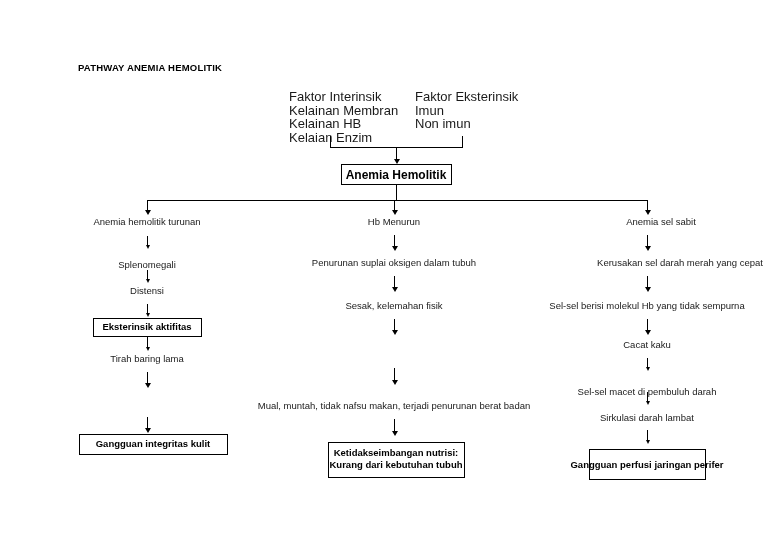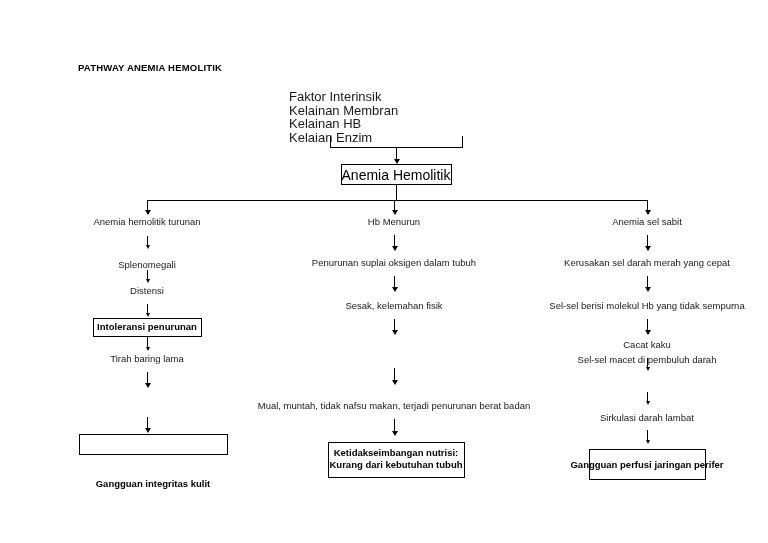--- a/index.html
+++ b/index.html
@@ -56,22 +56,22 @@
     position: absolute;
     font-size: 9.5px;
     line-height: 12px;
     font-weight: bold;
     color: #000;
     white-space: pre-line;
     text-align: center;
     transform: translateX(-50%);
   }
   .boxlabel.plain {
-    font-weight: normal;
-    font-size: 14px;
+    font-weight: bold;
+    font-size: 12px;
   }
   
   .vline {
     position: absolute;
     width: 1px;
     background: #000;
   }
   .hline {
     position: absolute;
     height: 1px;
@@ -95,20 +95,23 @@
 <body>
 
 <div id="canvas">
 
   <div class="title" style="left:78px; top:62px;">PATHWAY ANEMIA HEMOLITIK</div>
 
   <div class="factor" style="left:289px; top:90px;">Faktor Interinsik
 Kelainan Membran
 Kelainan HB
 Kelaian Enzim</div>
+  <div class="factor" style="left:415px; top:90px;">Faktor Eksterinsik
+Imun
+Non imun</div>
 
   <div class="vline" style="left:330px; top:136px; height:11px;"></div>
   <div class="vline" style="left:462px; top:136px; height:11px;"></div>
   <div class="hline" style="left:330px; top:147px; width:133px;"></div>
   <div class="vline" style="left:396px; top:147px; height:13px;"></div>
   <div class="arrowhead" style="left:396.5px; top:159px;"></div>
 
   <div class="boxed" style="left:341px; top:164px; width:111px; height:21px;"></div>
   <div class="boxlabel plain" style="left:396px; top:169px; width:140px;">Anemia Hemolitik</div>
 
@@ -133,36 +136,36 @@
 
   <div class="vline" style="left:147px; top:270px; height:10px;"></div>
   <div class="arrowhead small" style="left:147.5px; top:279px;"></div>
 
   <div class="node" style="left:147px; top:285px;">Distensi</div>
 
   <div class="vline" style="left:147px; top:304px; height:10px;"></div>
   <div class="arrowhead small" style="left:147.5px; top:313px;"></div>
 
   <div class="boxed" style="left:93px; top:318px; width:109px; height:19px;"></div>
-  <div class="boxlabel" style="left:147px; top:321px; width:180px;">Intoleransi penurunan</div>
+  <div class="boxlabel" style="left:147px; top:321px; width:180px;">Eksterinsik aktifitas</div>
 
   <div class="vline" style="left:147px; top:337px; height:11px;"></div>
   <div class="arrowhead small" style="left:147.5px; top:347px;"></div>
 
   <div class="node" style="left:147px; top:353px;">Tirah baring lama</div>
 
   <div class="vline" style="left:147px; top:372px; height:12px;"></div>
   <div class="arrowhead" style="left:147.5px; top:383px;"></div>
 
 
   <div class="vline" style="left:147px; top:417px; height:12px;"></div>
   <div class="arrowhead" style="left:147.5px; top:428px;"></div>
 
   <div class="boxed" style="left:79px; top:434px; width:149px; height:21px;"></div>
-  <div class="boxlabel" style="left:153px; top:438px; width:210px;margin-top:40px;">Gangguan integritas kulit</div>
+  <div class="boxlabel" style="left:153px; top:438px; width:210px;">Gangguan integritas kulit</div>
 
   <div class="node" style="left:394px; top:216px;">Hb Menurun</div>
 
   <div class="vline" style="left:394px; top:235px; height:12px;"></div>
   <div class="arrowhead" style="left:394.5px; top:246px;"></div>
 
   <div class="node" style="left:394px; top:257px;">Penurunan suplai oksigen dalam tubuh</div>
 
   <div class="vline" style="left:394px; top:276px; height:12px;"></div>
   <div class="arrowhead" style="left:394.5px; top:287px;"></div>
@@ -178,41 +181,41 @@
 
   <div class="node" style="left:394px; top:400px;">Mual, muntah, tidak nafsu makan, terjadi penurunan berat badan</div>
 
   <div class="vline" style="left:394px; top:419px; height:13px;"></div>
   <div class="arrowhead" style="left:394.5px; top:431px;"></div>
 
   <div class="boxed" style="left:328px; top:442px; width:137px; height:36px;"></div>
   <div class="boxlabel" style="left:396px; top:447px; width:230px;">Ketidakseimbangan nutrisi:
 Kurang dari kebutuhan tubuh</div>
 
-  <div class="node" style="left:647px; top:216px;">Anemia sel sabit</div>
+  <div class="node" style="left:661px; top:216px;">Anemia sel sabit</div>
 
   <div class="vline" style="left:647px; top:235px; height:12px;"></div>
   <div class="arrowhead" style="left:647.5px; top:246px;"></div>
 
-  <div class="node" style="left:647px; top:257px;text-align:right;">Kerusakan sel darah merah yang cepat</div>
+  <div class="node" style="left:680px; top:257px;text-align:right;">Kerusakan sel darah merah yang cepat</div>
 
   <div class="vline" style="left:647px; top:276px; height:12px;"></div>
   <div class="arrowhead" style="left:647.5px; top:287px;"></div>
 
   <div class="node" style="left:647px; top:300px;">Sel-sel berisi molekul Hb yang tidak sempurna</div>
 
   <div class="vline" style="left:647px; top:319px; height:12px;"></div>
   <div class="arrowhead" style="left:647.5px; top:330px;"></div>
 
   <div class="node" style="left:647px; top:339px;">Cacat kaku</div>
 
   <div class="vline" style="left:647px; top:358px; height:10px;"></div>
   <div class="arrowhead small" style="left:647.5px; top:367px;"></div>
 
-  <div class="node" style="left:647px; top:354px;">Sel-sel macet di pembuluh darah</div>
+  <div class="node" style="left:647px; top:386px;">Sel-sel macet di pembuluh darah</div>
 
   <div class="vline" style="left:647px; top:392px; height:10px;"></div>
   <div class="arrowhead small" style="left:647.5px; top:401px;"></div>
 
   <div class="node" style="left:647px; top:412px;">Sirkulasi darah lambat</div>
 
   <div class="vline" style="left:647px; top:430px; height:11px;"></div>
   <div class="arrowhead small" style="left:647.5px; top:440px;"></div>
 
   <div class="boxed" style="left:589px; top:449px; width:117px; height:31px;"></div>

